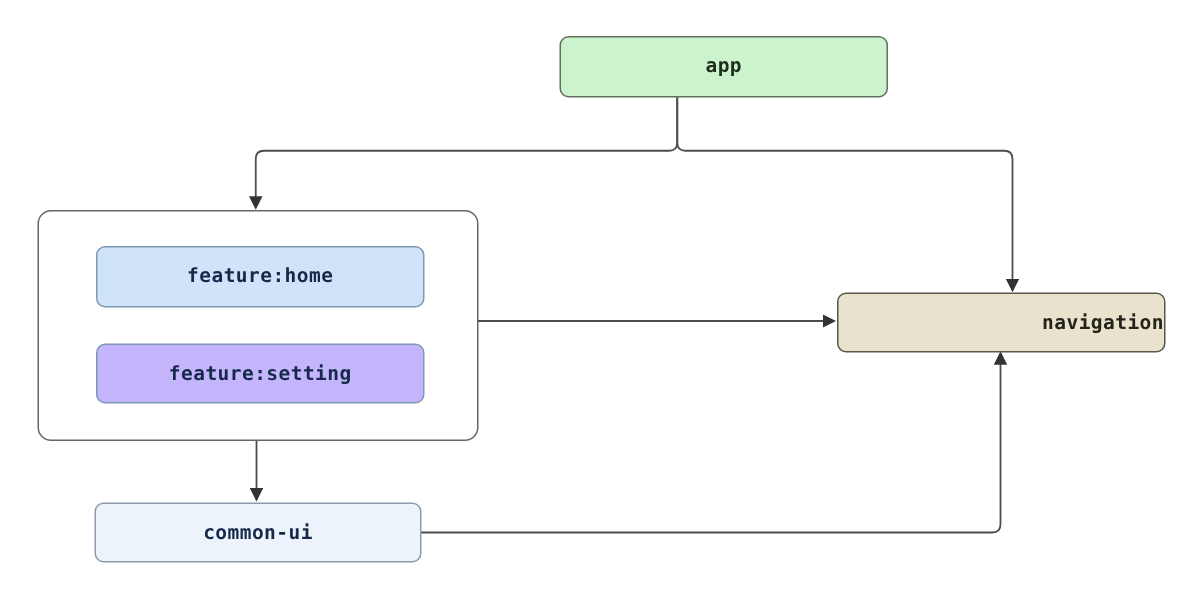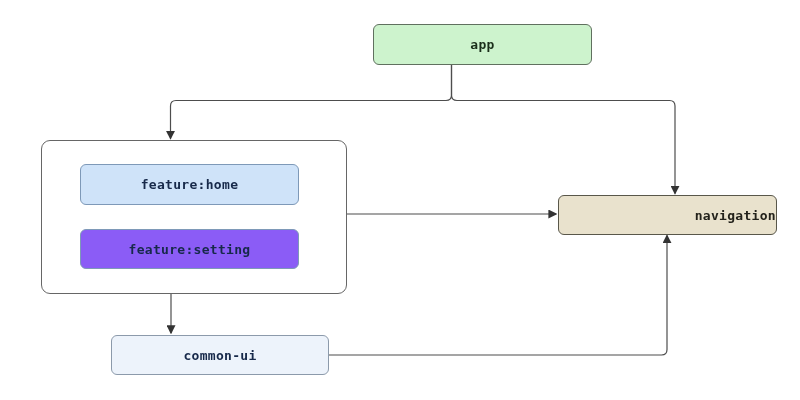--- a/index.html
+++ b/index.html
@@ -35,37 +35,37 @@
     position: absolute;
     background: #ffffff;
     border: 1px solid #666666;
     border-radius: 9px;
   }
   #node-app {
     left: 343px; top: 24px; width: 217px; height: 39px;
     background: #cdf3cd; border: 1.5px solid #60705f; color: #1a2e1a; margin-left: 30px;
   }
   #group-features {
-    left: 41px; top: 140px; width: 292px; height: 152px; padding-left: 12px;
+    left: 25px; top: 140px; width: 292px; height: 152px;
   }
   #node-feature-home {
     left: 38px; top: 23px; width: 217px; height: 39px;
     background: #cfe3f9; border: 1.5px solid #7e99b8; color: #17294a;
   }
   #node-feature-setting {
     left: 38px; top: 88px; width: 217px; height: 38px;
-    background: #8b5cf6; border: 1.5px solid #7e99b8; color: #17294a;
+    background: #c4b5fd; border: 1.5px solid #7e99b8; color: #17294a;
   }
   #node-navigation {
     left: 558px; top: 195px; width: 217px; height: 38px;
     background: #e9e2cd; border: 1.5px solid #59574a; color: #23221b; justify-content: flex-end;
   }
   #node-common-ui {
     left: 63px; top: 335px; width: 216px; height: 38px;
-    background: #edf3fb; border: 1.5px solid #8c9aab; color: #17294a; margin-left: 48px;
+    background: #edf3fb; border: 1.5px solid #8c9aab; color: #17294a;
   }
 </style>
 </head>
 <body>
 
 <div class="canvas">
 
   <svg class="edges" viewBox="0 0 800 400" xmlns="http://www.w3.org/2000/svg">
     <defs>
       <marker id="arrow" viewBox="0 0 10 10" refX="8.5" refY="5" markerWidth="7.5" markerHeight="7.5" orient="auto-start-reverse">

